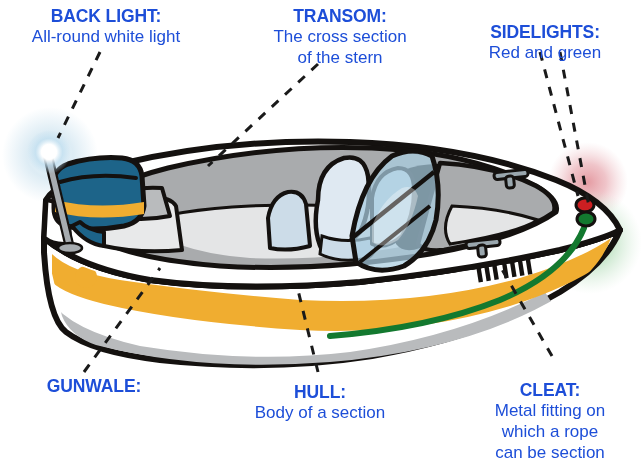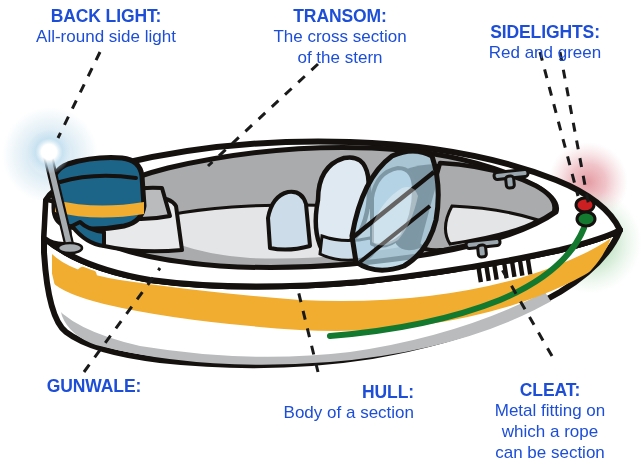--- a/index.html
+++ b/index.html
@@ -45,21 +45,21 @@
   .callout .desc {
     display: block;
     font-weight: normal;
   }
   .callout .desc .ln { display: block; }
 
   #callout-back-light   { left: 8px;   top: 6px;   width: 196px; }
   #callout-transom      { left: 255px; top: 6px;   width: 170px; }
   #callout-sidelights   { left: 455px; top: 6px;   width: 180px; margin-top: 16px; }
   #callout-gunwale      { left: 10px;  top: 376px; width: 168px; }
-  #callout-hull         { left: 244px; top: 382px; width: 170px; text-align: right; }
+  #callout-hull         { left: 235px; top: 382px; width: 170px; }
   #callout-cleat        { left: 460px; top: 380px; width: 180px; }
 </style>
 </head>
 <body>
 
 <div id="diagram-root">
 
   <svg id="boat-svg" viewBox="0 0 641 464" xmlns="http://www.w3.org/2000/svg">
     <defs>
       <radialGradient id="glowWhite" cx="50%" cy="50%" r="50%">
@@ -290,21 +290,21 @@
       <path d="M560,52 L590,212"></path>
       <path d="M84,372 L160,268"></path>
       <path d="M318,372 L298,290"></path>
       <path d="M552,356 L500,266"></path>
     </g>
   </svg>
 
   <div class="callout" id="callout-back-light">
     <span class="term">BACK LIGHT:</span>
     <span class="desc">
-      <span class="ln">All-round side light</span>
+      <span class="ln">All-round white light</span>
     </span>
   </div>
 
   <div class="callout" id="callout-transom">
     <span class="term">TRANSOM:</span>
     <span class="desc">
       <span class="ln">The cross section</span>
       <span class="ln">of the stern</span>
     </span>
   </div>

